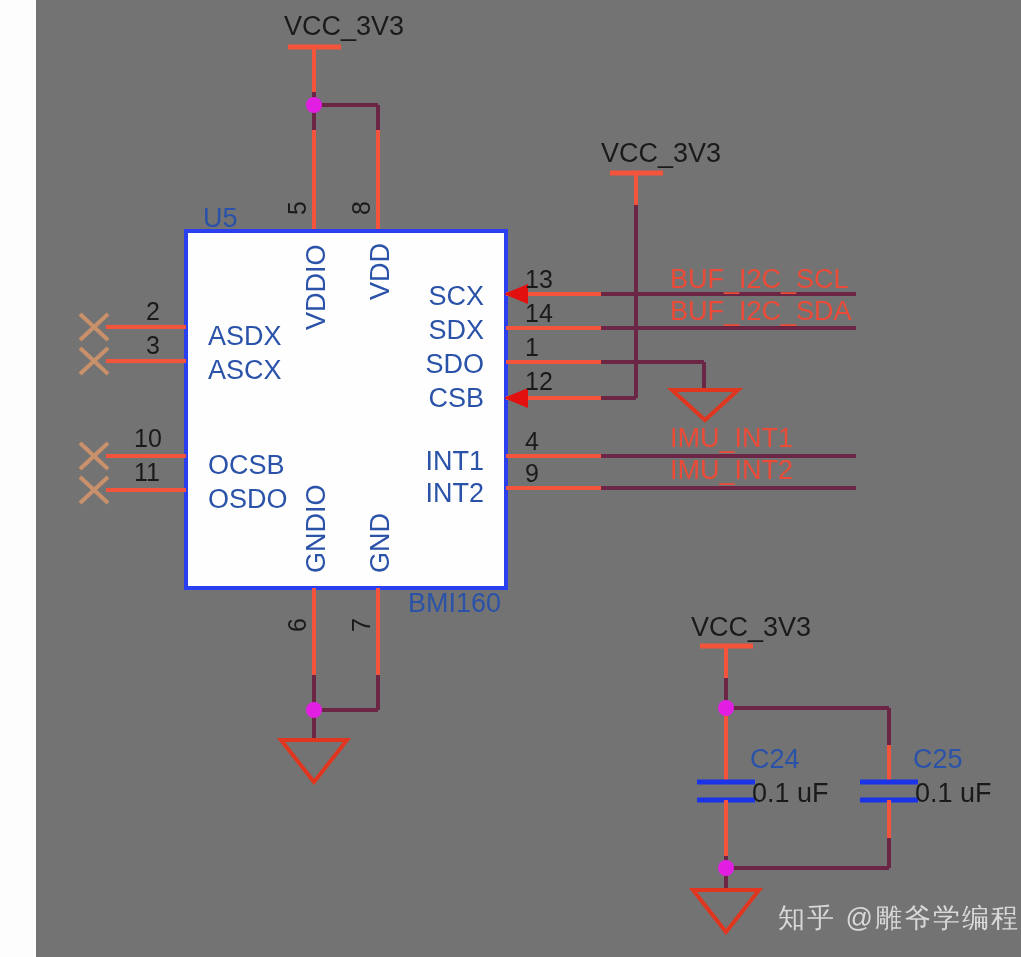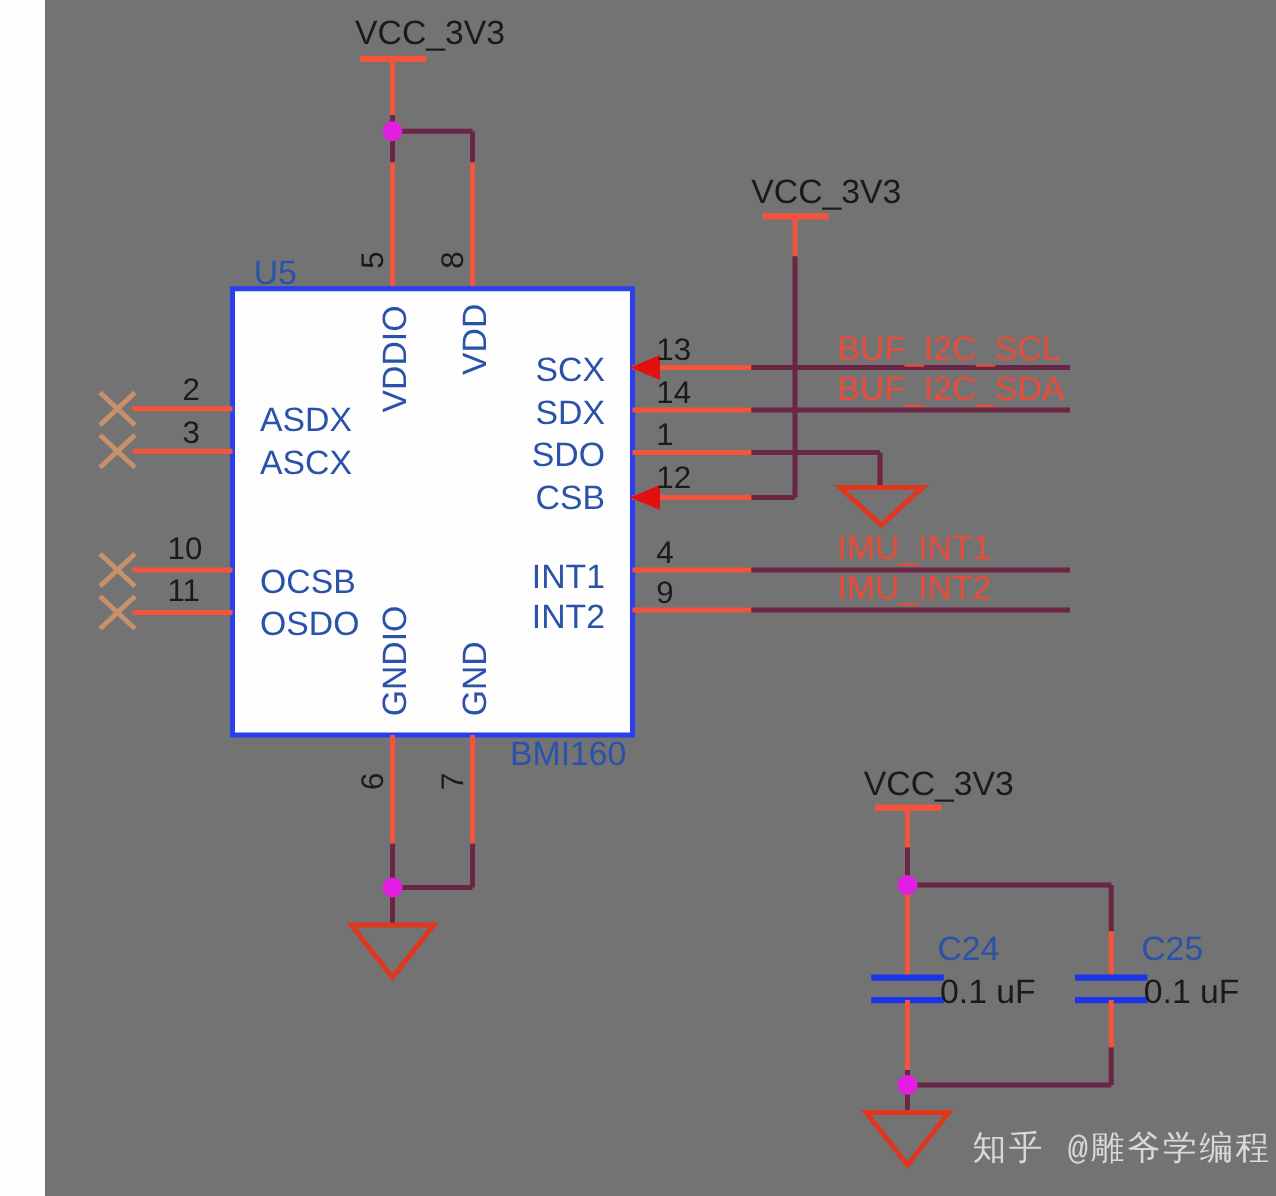--- a/index.html
+++ b/index.html
@@ -43,21 +43,21 @@
   }
   .ref-lbl {
     fill: #2a52a8;
     font-family: "Liberation Sans", sans-serif;
     font-size: 27px;
   }
   .watermark {
     position: absolute;
     color: #d8d8d8;
     font-size: 27px;
-    font-family: Liberation Mono, monospace;
+    font-family: Liberation Sans, sans-serif;
     letter-spacing: 2px;
   }
 </style>
 </head>
 <body>
 
 <div id="sheet">
 
   <svg width="1021" height="957">
 

